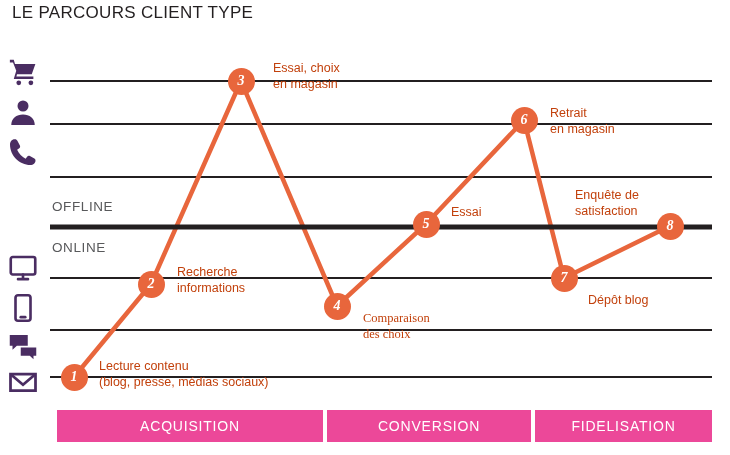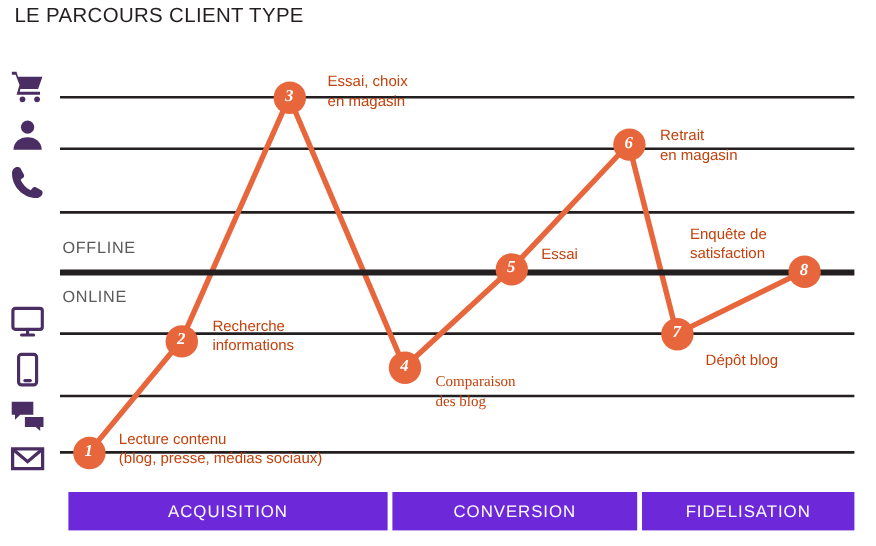--- a/index.html
+++ b/index.html
@@ -51,21 +51,21 @@
     font-size: 13.5px;
     letter-spacing: 0.6px;
     color: #58595b;
     white-space: nowrap;
     text-align: center;
   }
   .phase-bar {
     position: absolute;
     top: 410px;
     height: 32px;
-    background: #6d28d9;
+    background: #ec4899;
     color: #ffffff;
     font-size: 14px;
     letter-spacing: 0.8px;
     display: flex;
     align-items: center;
     justify-content: center;
   }
   .node-circle {
     position: absolute;
     width: 27px;
@@ -111,21 +111,21 @@
       <div>informations</div>
     </div>
     <div class="node-circle" style="left: 241px; top: 81px;">3</div>
     <div class="node-label" style="left: 273px; top: 61px;">
       <div>Essai, choix</div>
       <div>en magasin</div>
     </div>
     <div class="node-circle" style="left: 337px; top: 306px;">4</div>
     <div class="node-label" style="left: 363px; top: 311px; font-family: Liberation Serif, serif;">
       <div>Comparaison</div>
-      <div>des blog</div>
+      <div>des choix</div>
     </div>
     <div class="node-circle" style="left: 426px; top: 224px;">5</div>
     <div class="node-label" style="left: 451px; top: 205px;">
       <div>Essai</div>
     </div>
     <div class="node-circle" style="left: 524px; top: 120px;">6</div>
     <div class="node-label" style="left: 550px; top: 106px;">
       <div>Retrait</div>
       <div>en magasin</div>
     </div>

